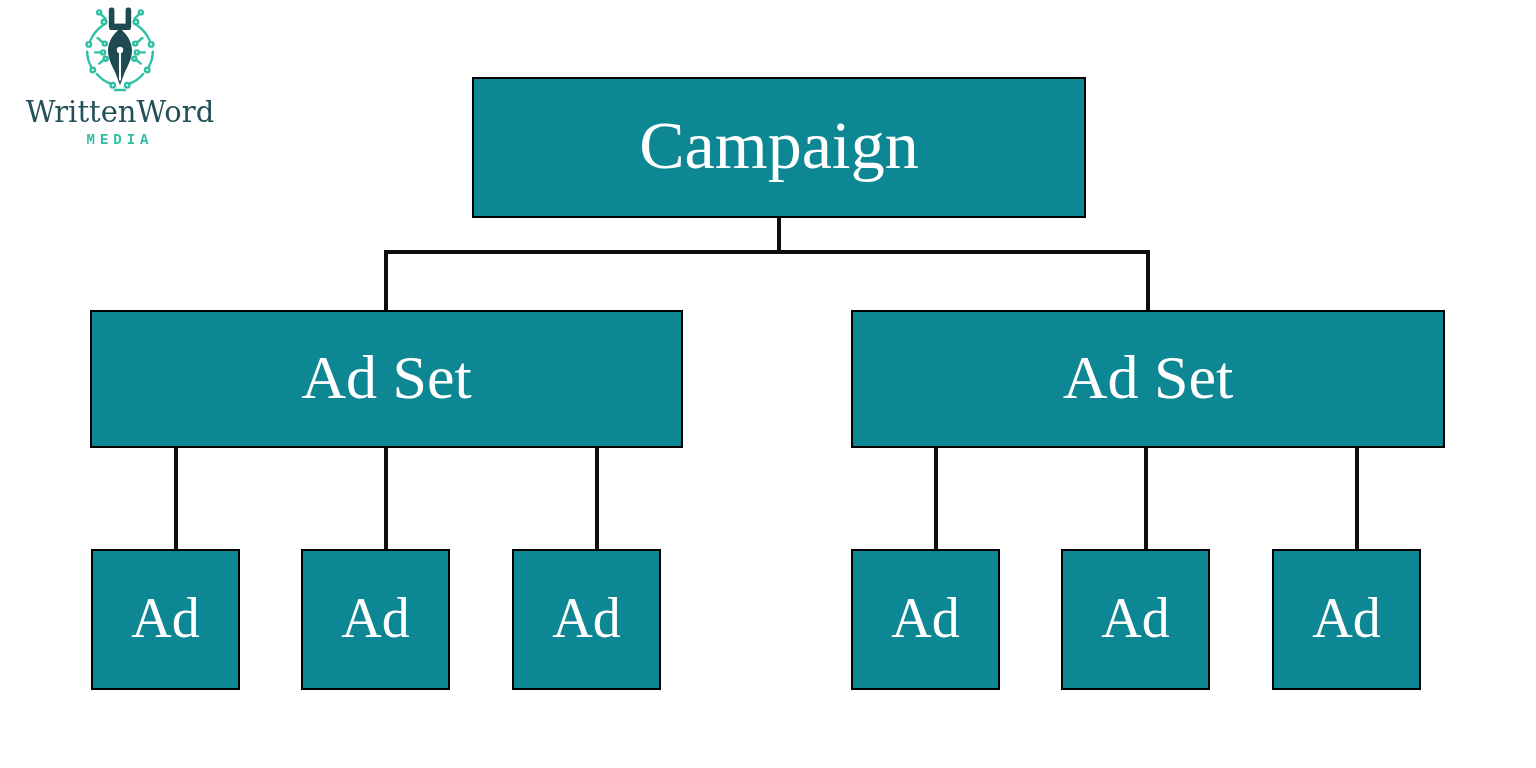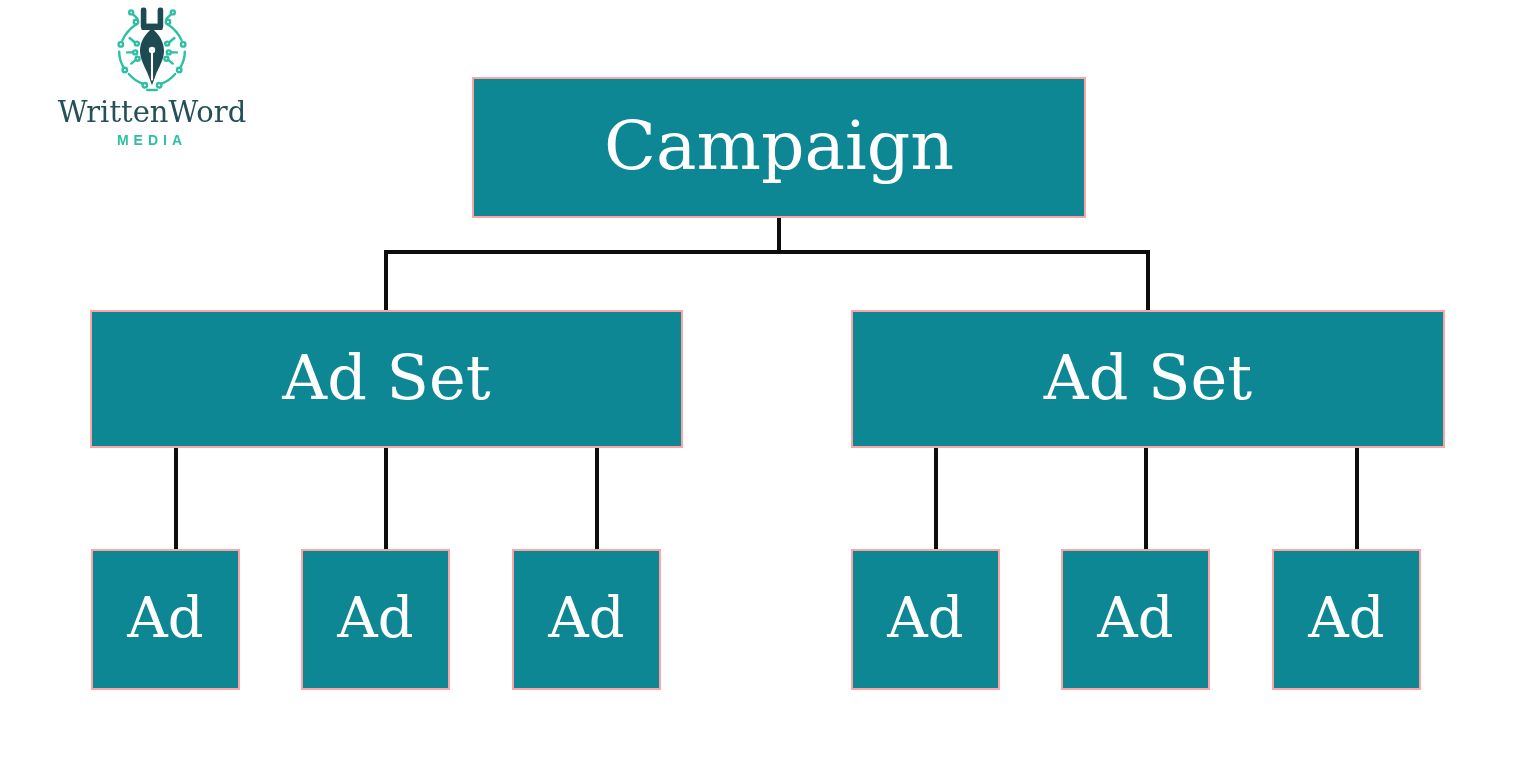--- a/index.html
+++ b/index.html
@@ -12,50 +12,50 @@
     font-family: "DejaVu Serif", serif;
   }
 
   
   .logo {
     position: absolute;
     left: 18px;
     top: 6px;
     width: 204px;
     text-align: center;
-    margin-left: 32px;
   }
   .logo svg { display: block; margin: 0 auto; }
   .brand {
     margin-top: 3px;
     font-family: "DejaVu Serif", serif;
     font-size: 29px;
     line-height: 1.05;
     color: #24505A;
     white-space: nowrap;
   }
   .brand-sub {
     margin-top: 5px;
-    font-family: Liberation Sans, sans-serif;
+    font-family: Liberation Mono, monospace;
     font-weight: bold;
     font-size: 14px;
     letter-spacing: 5px;
     color: #2EBFA5;
   }
 
   
   .node {
     position: absolute;
     box-sizing: border-box;
     background: #0E8794;
-    border: 2px solid #fca5a5;
+    border: 2px solid #000000;
     display: flex;
     align-items: center;
     justify-content: center;
     color: #ffffff;
+    font-family: Liberation Serif, serif;
   }
   .node span { display: block; transform: translateY(-2px); }
   .node-campaign { left: 472px; top: 77px;  width: 614px; height: 141px; font-size: 68px; }
   .node-adset-1  { left: 90px;  top: 310px; width: 593px; height: 138px; font-size: 62px; }
   .node-adset-2  { left: 851px; top: 310px; width: 594px; height: 138px; font-size: 62px; }
   .node-ad       { top: 549px; width: 149px; height: 141px; font-size: 56px; }
   .ad-1-1 { left: 91px; }
   .ad-1-2 { left: 301px; }
   .ad-1-3 { left: 512px; }
   .ad-2-1 { left: 851px; }

